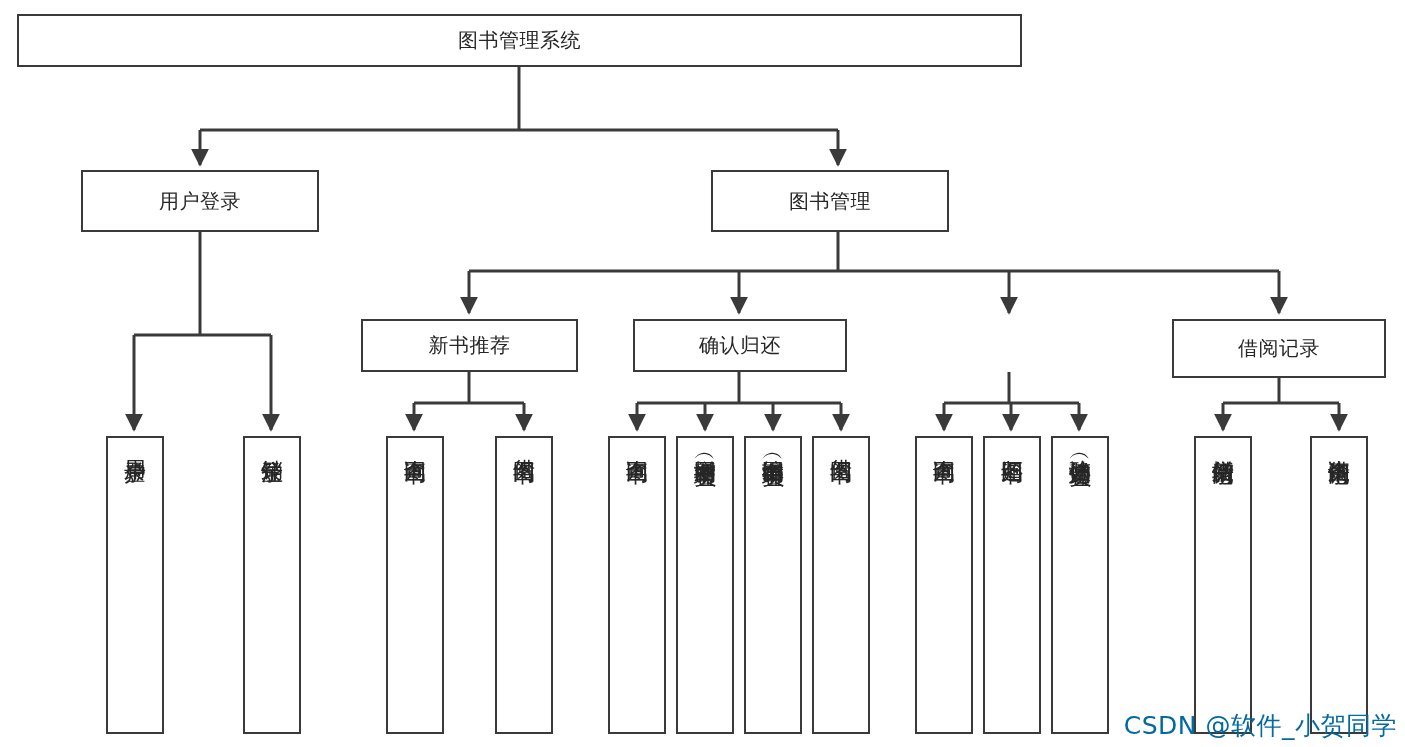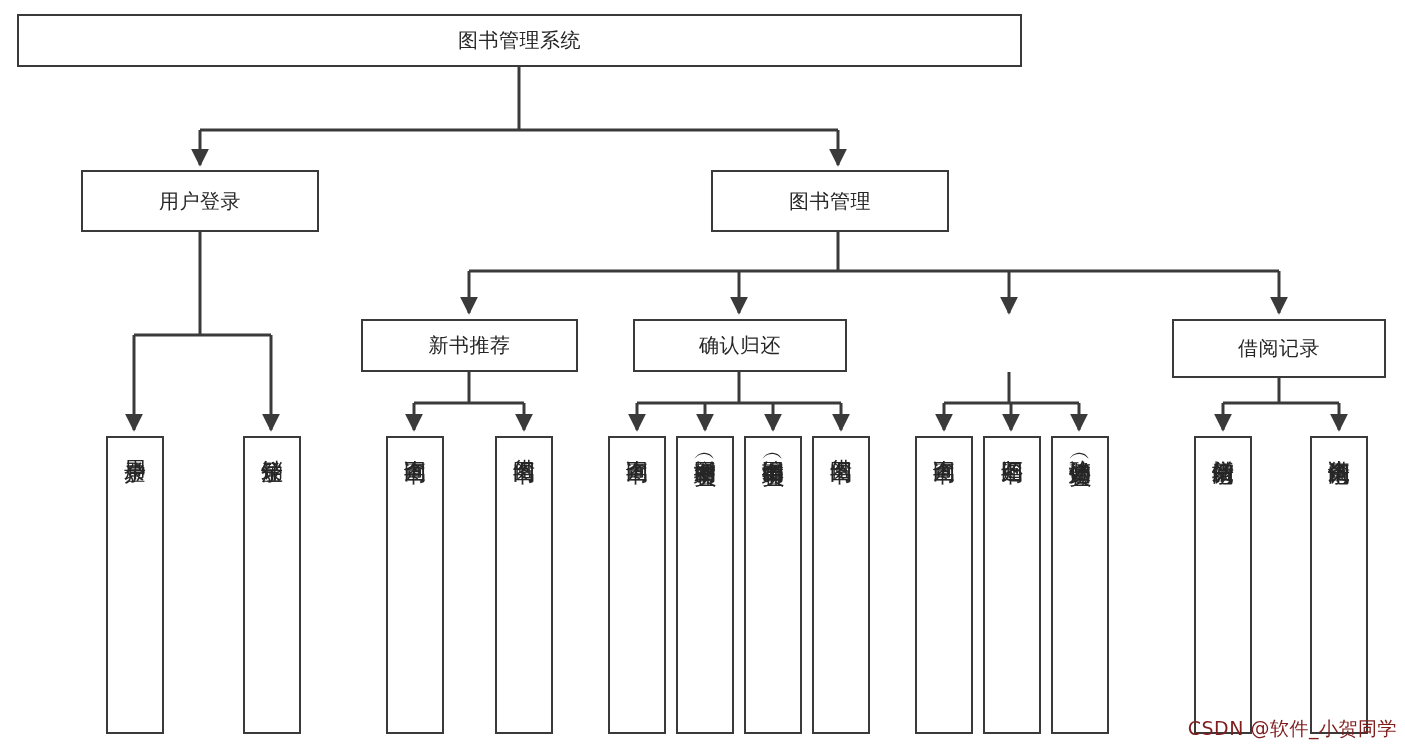--- a/index.html
+++ b/index.html
@@ -53,22 +53,22 @@
     white-space: nowrap;
   }
   .node-label {
     display: block;
     text-align: center;
   }
   #watermark {
     position: absolute;
     right: 8px;
     bottom: 5px;
-    font-size: 19px;
-    color: #7f1d1d;
+    font-size: 25px;
+    color: #0369a1;
     font-family: "DejaVu Sans", "Liberation Sans", sans-serif;
     letter-spacing: 0.5px;
     white-space: nowrap;
     pointer-events: none;
   }
 </style>
 </head>
 <body>
 
 <div id="canvas">

